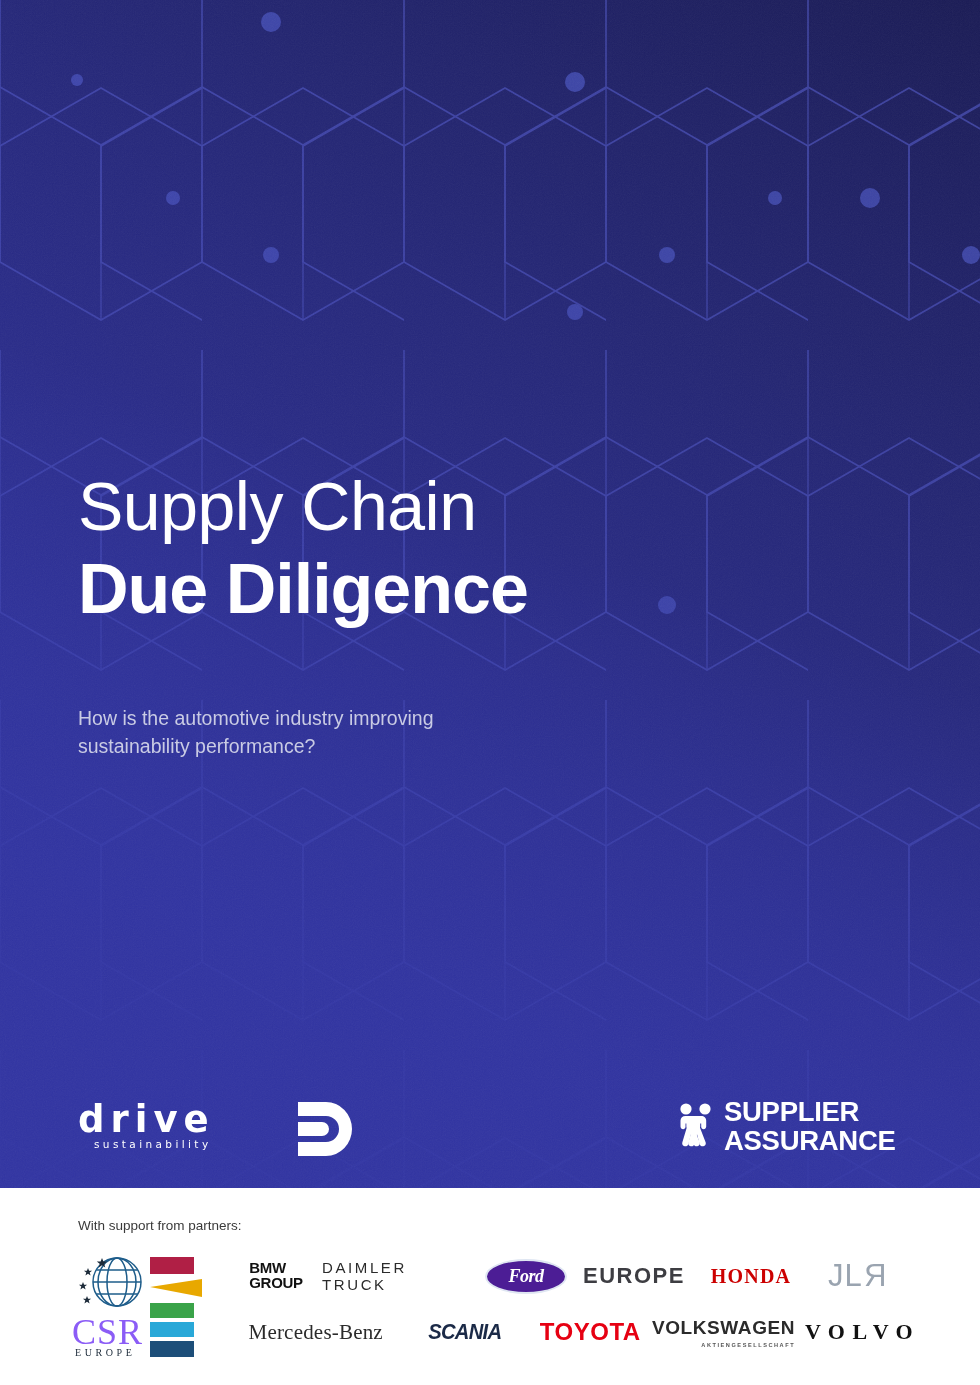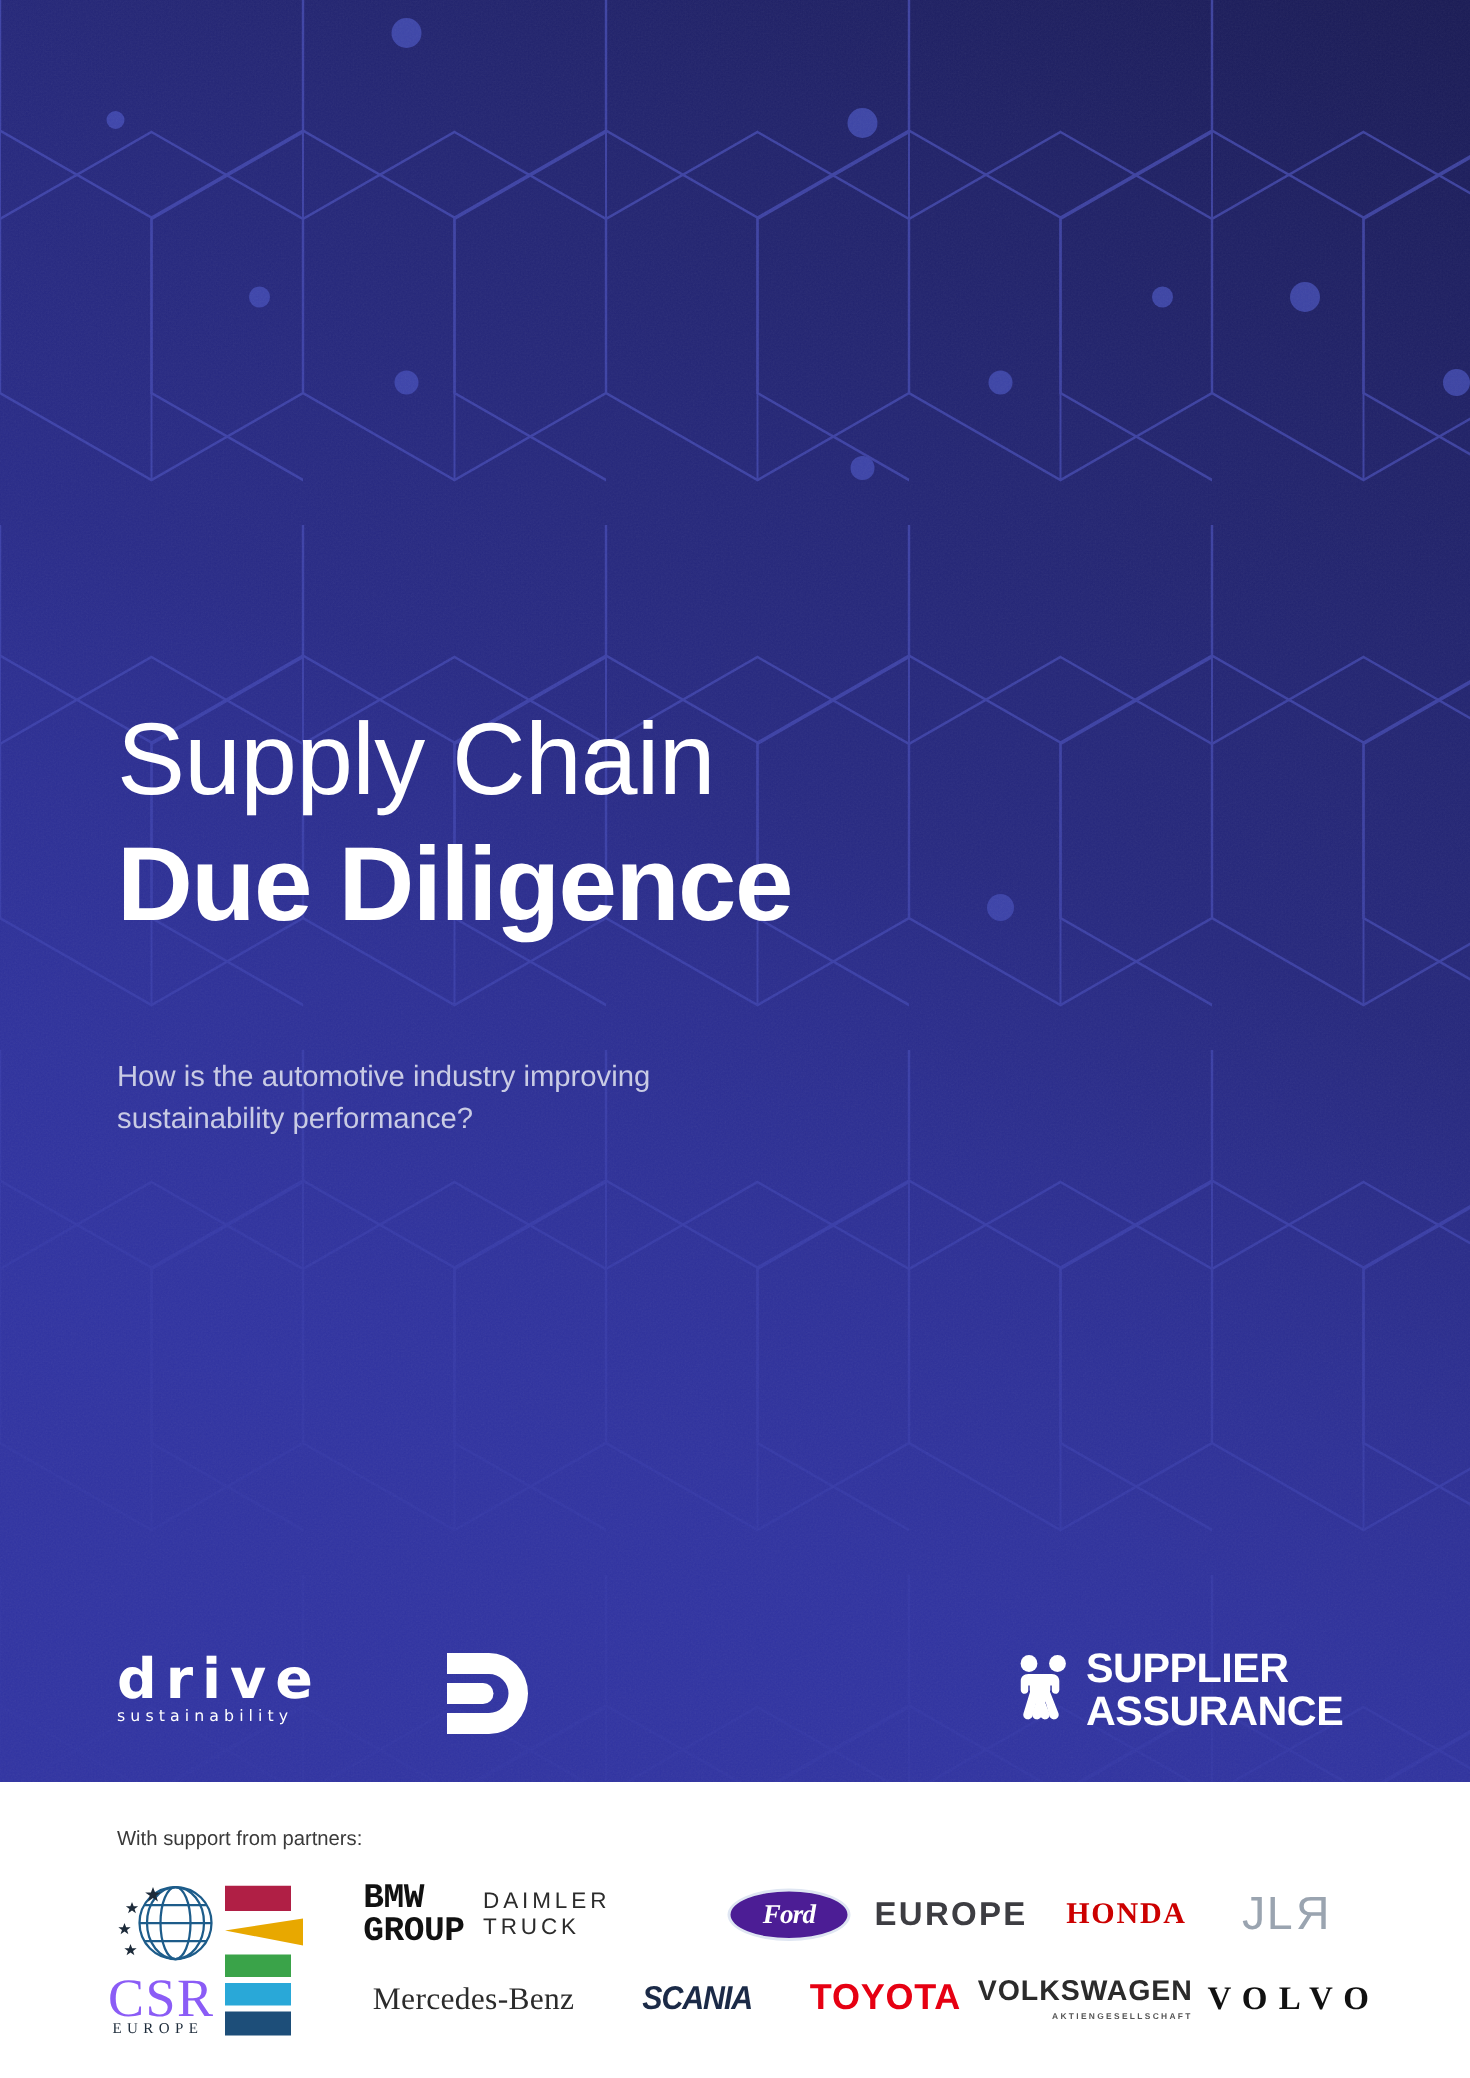--- a/index.html
+++ b/index.html
@@ -48,21 +48,21 @@
   }
 
   
   .drive-logo{position:absolute;left:78px;top:1098px;width:205px;height:62px;}
   .drive-word{
     position:absolute;left:0;top:0;
     font-size:37px;font-weight:700;color:#fff;letter-spacing:6px;
     font-family:"DejaVu Sans", sans-serif;
   }
   .drive-sub{
-    position:absolute;left:0;top:40px;
+    position:absolute;left:16px;top:40px;
     font-size:10.5px;font-weight:400;color:#fff;letter-spacing:3.4px;
     font-family:"DejaVu Sans", sans-serif;
   }
   .drive-mark{position:absolute;left:218px;top:2px;}
 
   
   .sa-logo{position:absolute;left:672px;top:1098px;width:230px;height:62px;}
   .sa-mark{position:absolute;left:0;top:3px;}
   .sa-text{position:absolute;left:52px;top:-1px;}
   .sa-l1,.sa-l2{
@@ -95,21 +95,21 @@
     letter-spacing:3.6px;font-weight:400;
   }
   .csr-bars{position:absolute;left:80px;top:2px;}
 
   
   .logo-rows{position:absolute;left:160px;top:0px;width:700px;}
   .logo-row{display:flex;align-items:center;height:52px;}
   .logo-row.r1{justify-content:flex-start;gap:0;}
   .cell{display:flex;align-items:center;justify-content:center;height:52px;}
 
-  .bmw{font-size:23px;font-weight:700;color:#111;line-height:0.97;letter-spacing:-0.3px;font-family:Liberation Mono, monospace;}
+  .bmw{font-size:15px;font-weight:700;color:#111;line-height:0.97;letter-spacing:-0.3px;}
   .daimler{font-size:15px;font-weight:500;color:#2b2b2b;letter-spacing:2.6px;}
   .ford-oval{
     width:78px;height:31px;border-radius:50%;
     background:#4c1d95;border:2px solid #dfe6f2;
     display:flex;align-items:center;justify-content:center;
   }
   .ford-text{
     font-family:"Liberation Serif", serif;font-style:italic;font-weight:700;
     color:#ffffff;font-size:18px;letter-spacing:-0.5px;
   }

